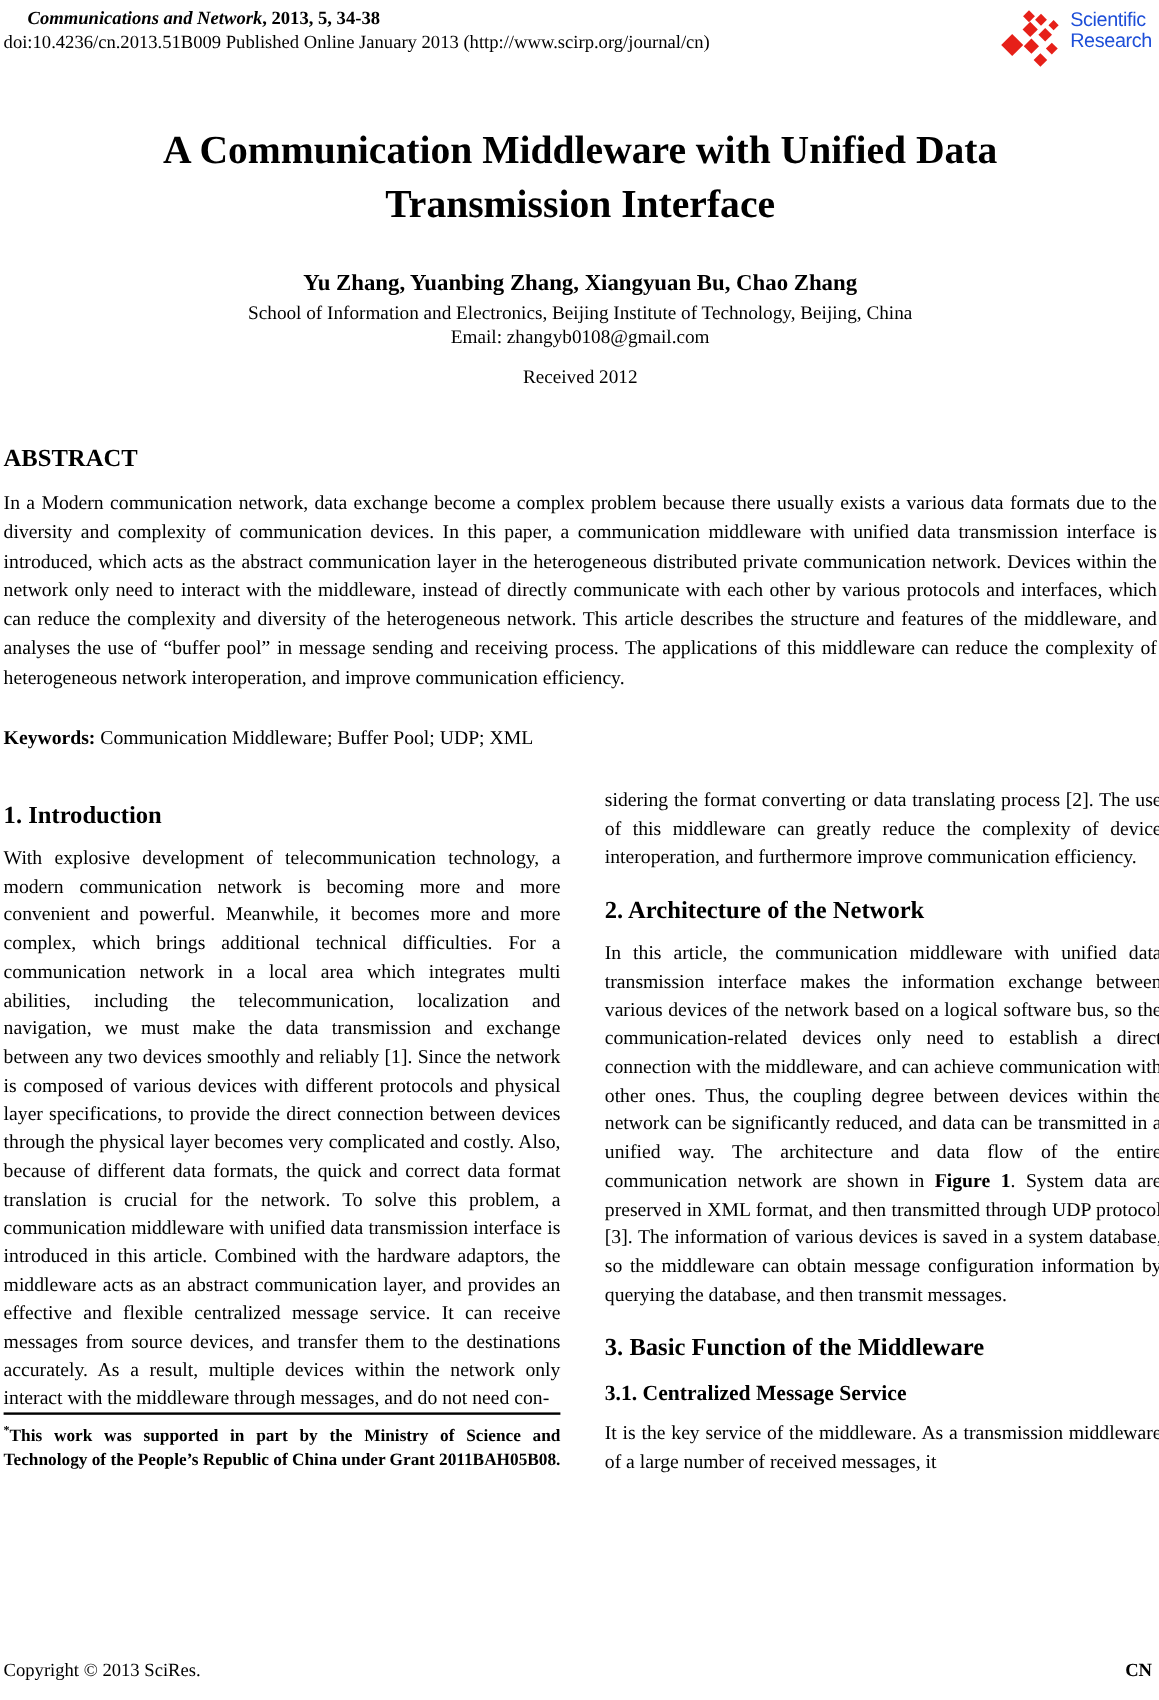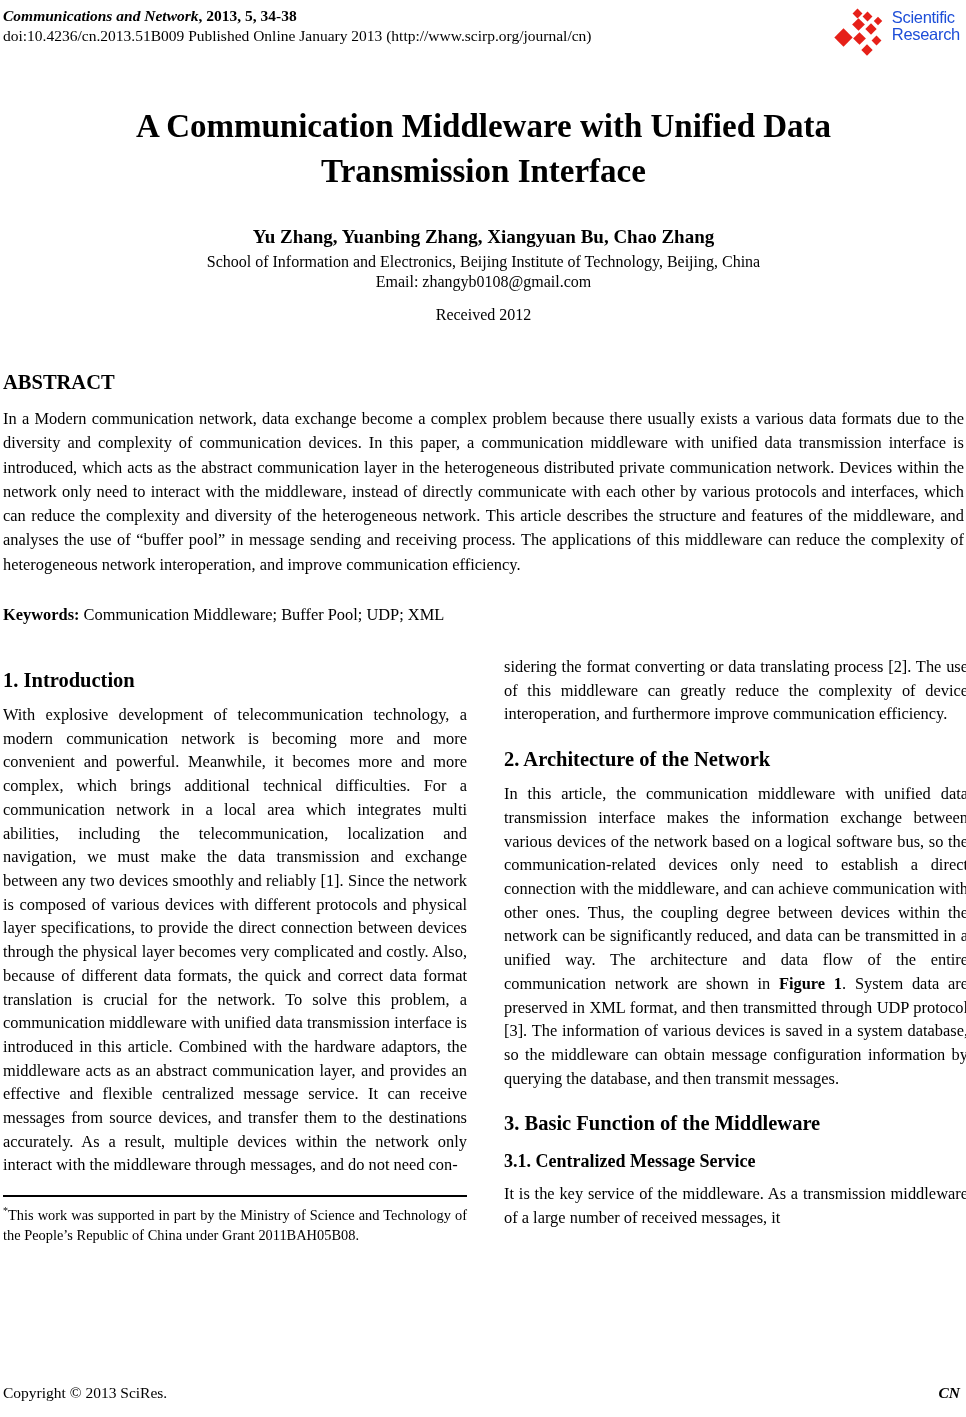--- a/index.html
+++ b/index.html
@@ -1,21 +1,21 @@
 <!DOCTYPE html>
 <html><head>
 <meta charset="utf-8">
 <style>
   html,body{margin:0;padding:0;background:#fff;}
   body{width:966px;height:1417px;position:relative;font-family:"Liberation Serif",serif;color:#000;overflow:hidden;}
   .page{padding:6px 2px 0 3px;position:relative;height:1411px;box-sizing:border-box;}
 
   
   .header{display:flex;justify-content:space-between;align-items:flex-start;}
-  .journal-line{font-size:15.5px;line-height:20px;}
+  .journal-line{font-size:15.5px;line-height:20px;margin-left:20px;}
   .j-name{font-weight:bold;font-style:italic;}
   .j-rest{font-weight:bold;}
   .doi-line{font-size:15.5px;line-height:20px;}
   .logo{display:flex;align-items:flex-start;gap:5px;padding-right:4px;margin-top:2px;}
   .diamonds{position:relative;width:54px;height:50px;flex:0 0 auto;}
   .diamonds i{position:absolute;display:block;background:#e62019;transform:rotate(45deg);}
   .logo-text{font-family:"Liberation Sans",sans-serif;font-size:16.5px;line-height:17px;color:#1d4ed8;letter-spacing:-0.3px;margin-top:1px;}
 
   
   .title{font-size:33px;line-height:45px;font-weight:bold;text-align:center;max-width:830px;margin:46px auto 0;}
@@ -31,26 +31,26 @@
 
   
   .columns{display:flex;gap:37px;margin-top:29px;}
   .col{width:464px;flex:0 0 464px;}
   .col h2{font-size:20.5px;font-weight:bold;margin:20px 0 10px 0;line-height:26px;}
   .col h2.first{margin-top:12px;}
   .col h3{font-size:18px;font-weight:bold;margin:14px 0 9px 0;line-height:23px;}
   .col p{font-size:16.4px;line-height:23.7px;text-align:justify;margin:0;}
 
   
-  .footnote{margin-top:18px;border-top:2px solid #000;padding-top:4px;font-size:14.4px;line-height:19.8px;text-align:justify;}
+  .footnote{border-top:2px solid #000;padding-top:4px;font-size:14.4px;line-height:19.8px;text-align:justify;font-weight:bold;}
   .footnote sup{font-size:10px;}
 
   
   .footer{position:absolute;left:3px;right:6px;bottom:9px;display:flex;justify-content:space-between;font-size:15.5px;}
-  .footer .cn{font-weight:bold;font-style:italic;}
+  .footer .cn{font-weight:bold;}
 </style>
 </head>
 <body>
 
 <div class="page">
 
   <div class="header">
     <div class="header-left">
       <div class="journal-line">
         <span class="j-name">Communications and Network</span><span class="j-rest">, 2013, 5, 34-38</span>

